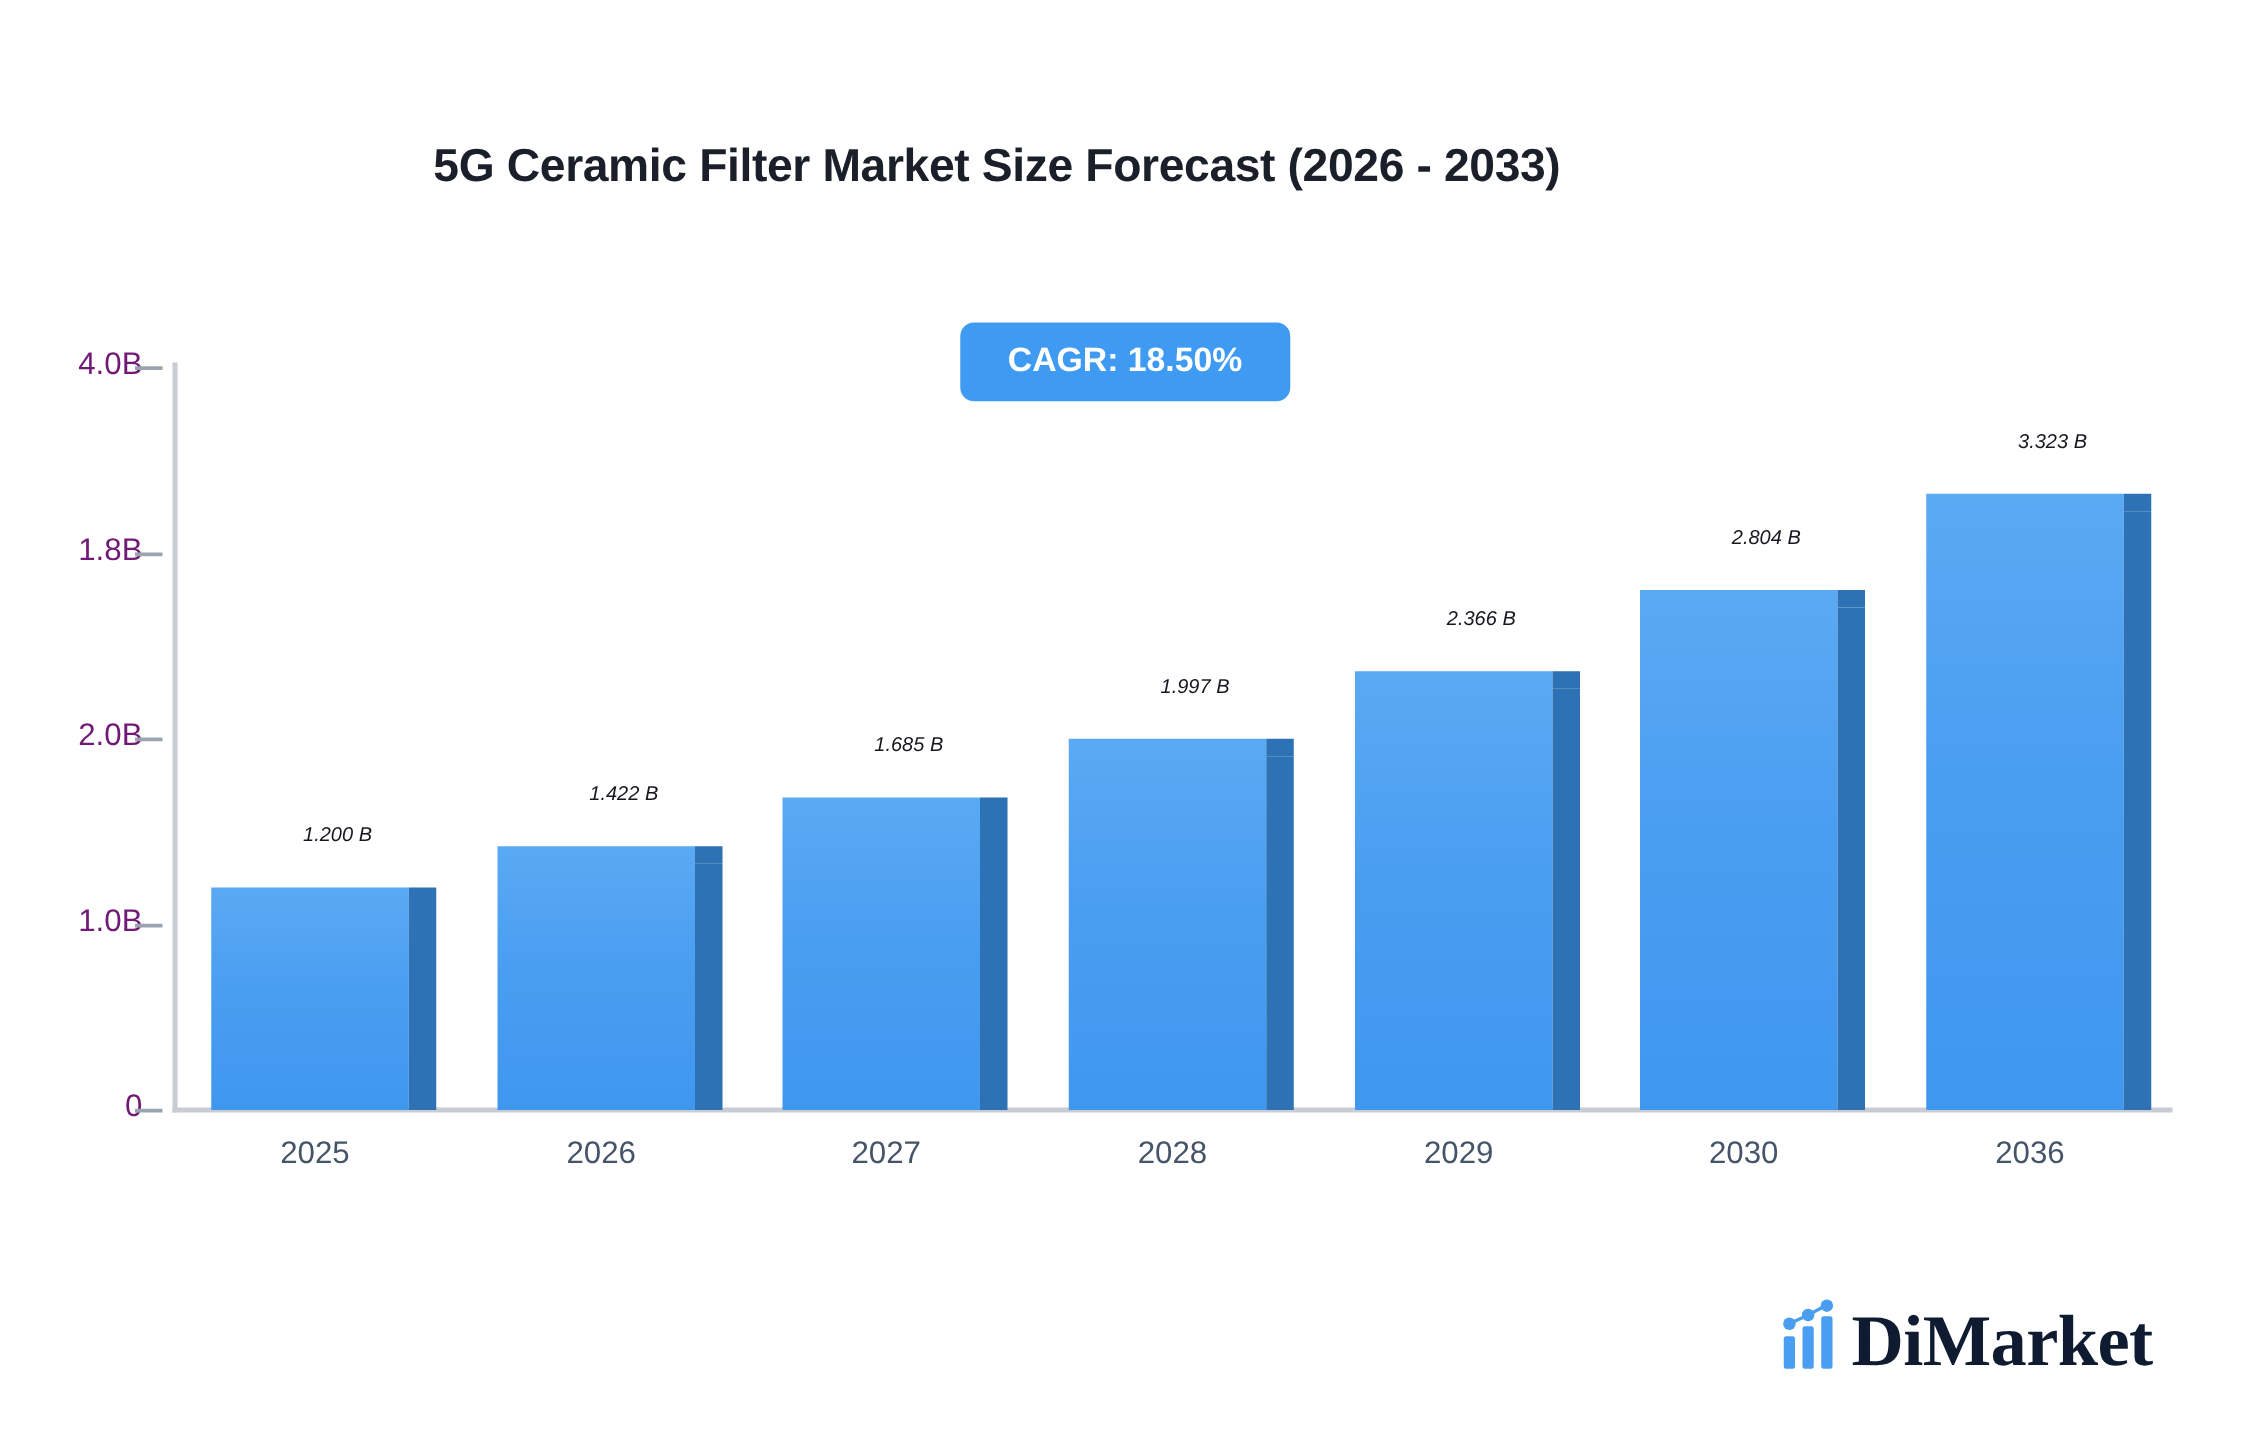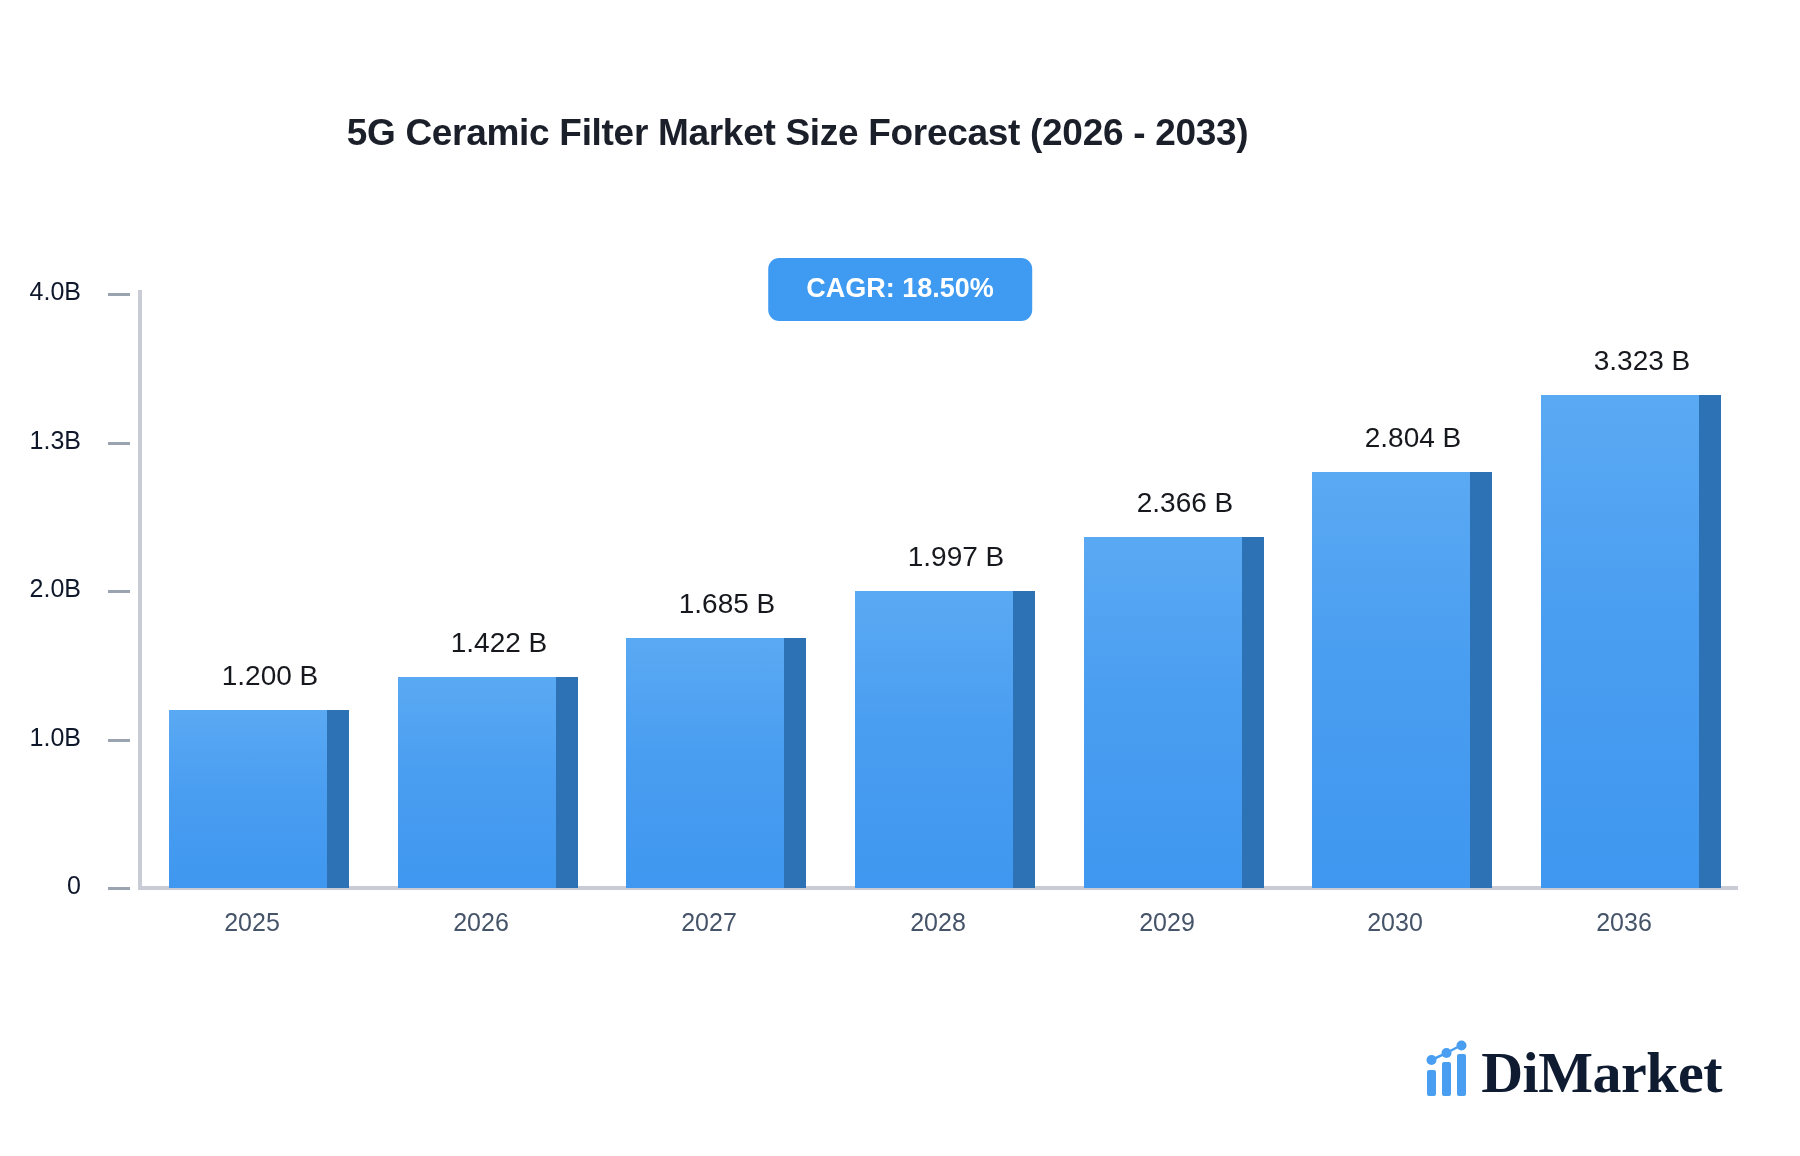--- a/index.html
+++ b/index.html
@@ -87,24 +87,24 @@
   }
 
   .y-tick-row {
     position: absolute;
     left: 0;
     width: 138px;
     height: 0;
   }
   .y-tick-row .lbl {
     position: absolute;
-    right: 57px;
+    right: 24px;
     top: -17px;
     font-size: 25px;
-    color: #0f172a;
+    color: #701a75;
     white-space: nowrap;
   }
   .y-tick-row .dash {
     position: absolute;
     right: 8px;
     top: -1px;
     width: 22px;
     height: 3px;
     background: #9aa3b0;
   }
@@ -135,23 +135,24 @@
     position: absolute;
     width: 22px;
     height: 14px;
     background: #2c72b5;
   }
 
   .bar-value {
     position: absolute;
     width: 260px;
     text-align: center;
-    font-size: 28px;
+    font-size: 16px;
     color: #16181d;
     white-space: nowrap;
+    font-style: italic;
   }
 
   .x-tick-label {
     position: absolute;
     top: 908px;
     width: 220px;
     text-align: center;
     font-size: 25px;
     color: #46546a;
   }
@@ -187,21 +188,21 @@
 
   <div id="plot">
     <div class="y-axis-line"></div>
     <div class="x-axis-line"></div>
     <div id="y-ticks">
         <div class="y-tick-row" style="top: 294px;">
           <span class="lbl">4.0B</span>
           <span class="dash"></span>
         </div>
         <div class="y-tick-row" style="top: 442.5px;">
-          <span class="lbl">1.3B</span>
+          <span class="lbl">1.8B</span>
           <span class="dash"></span>
         </div>
         <div class="y-tick-row" style="top: 591px;">
           <span class="lbl">2.0B</span>
           <span class="dash"></span>
         </div>
         <div class="y-tick-row" style="top: 739.5px;">
           <span class="lbl">1.0B</span>
           <span class="dash"></span>
         </div>

